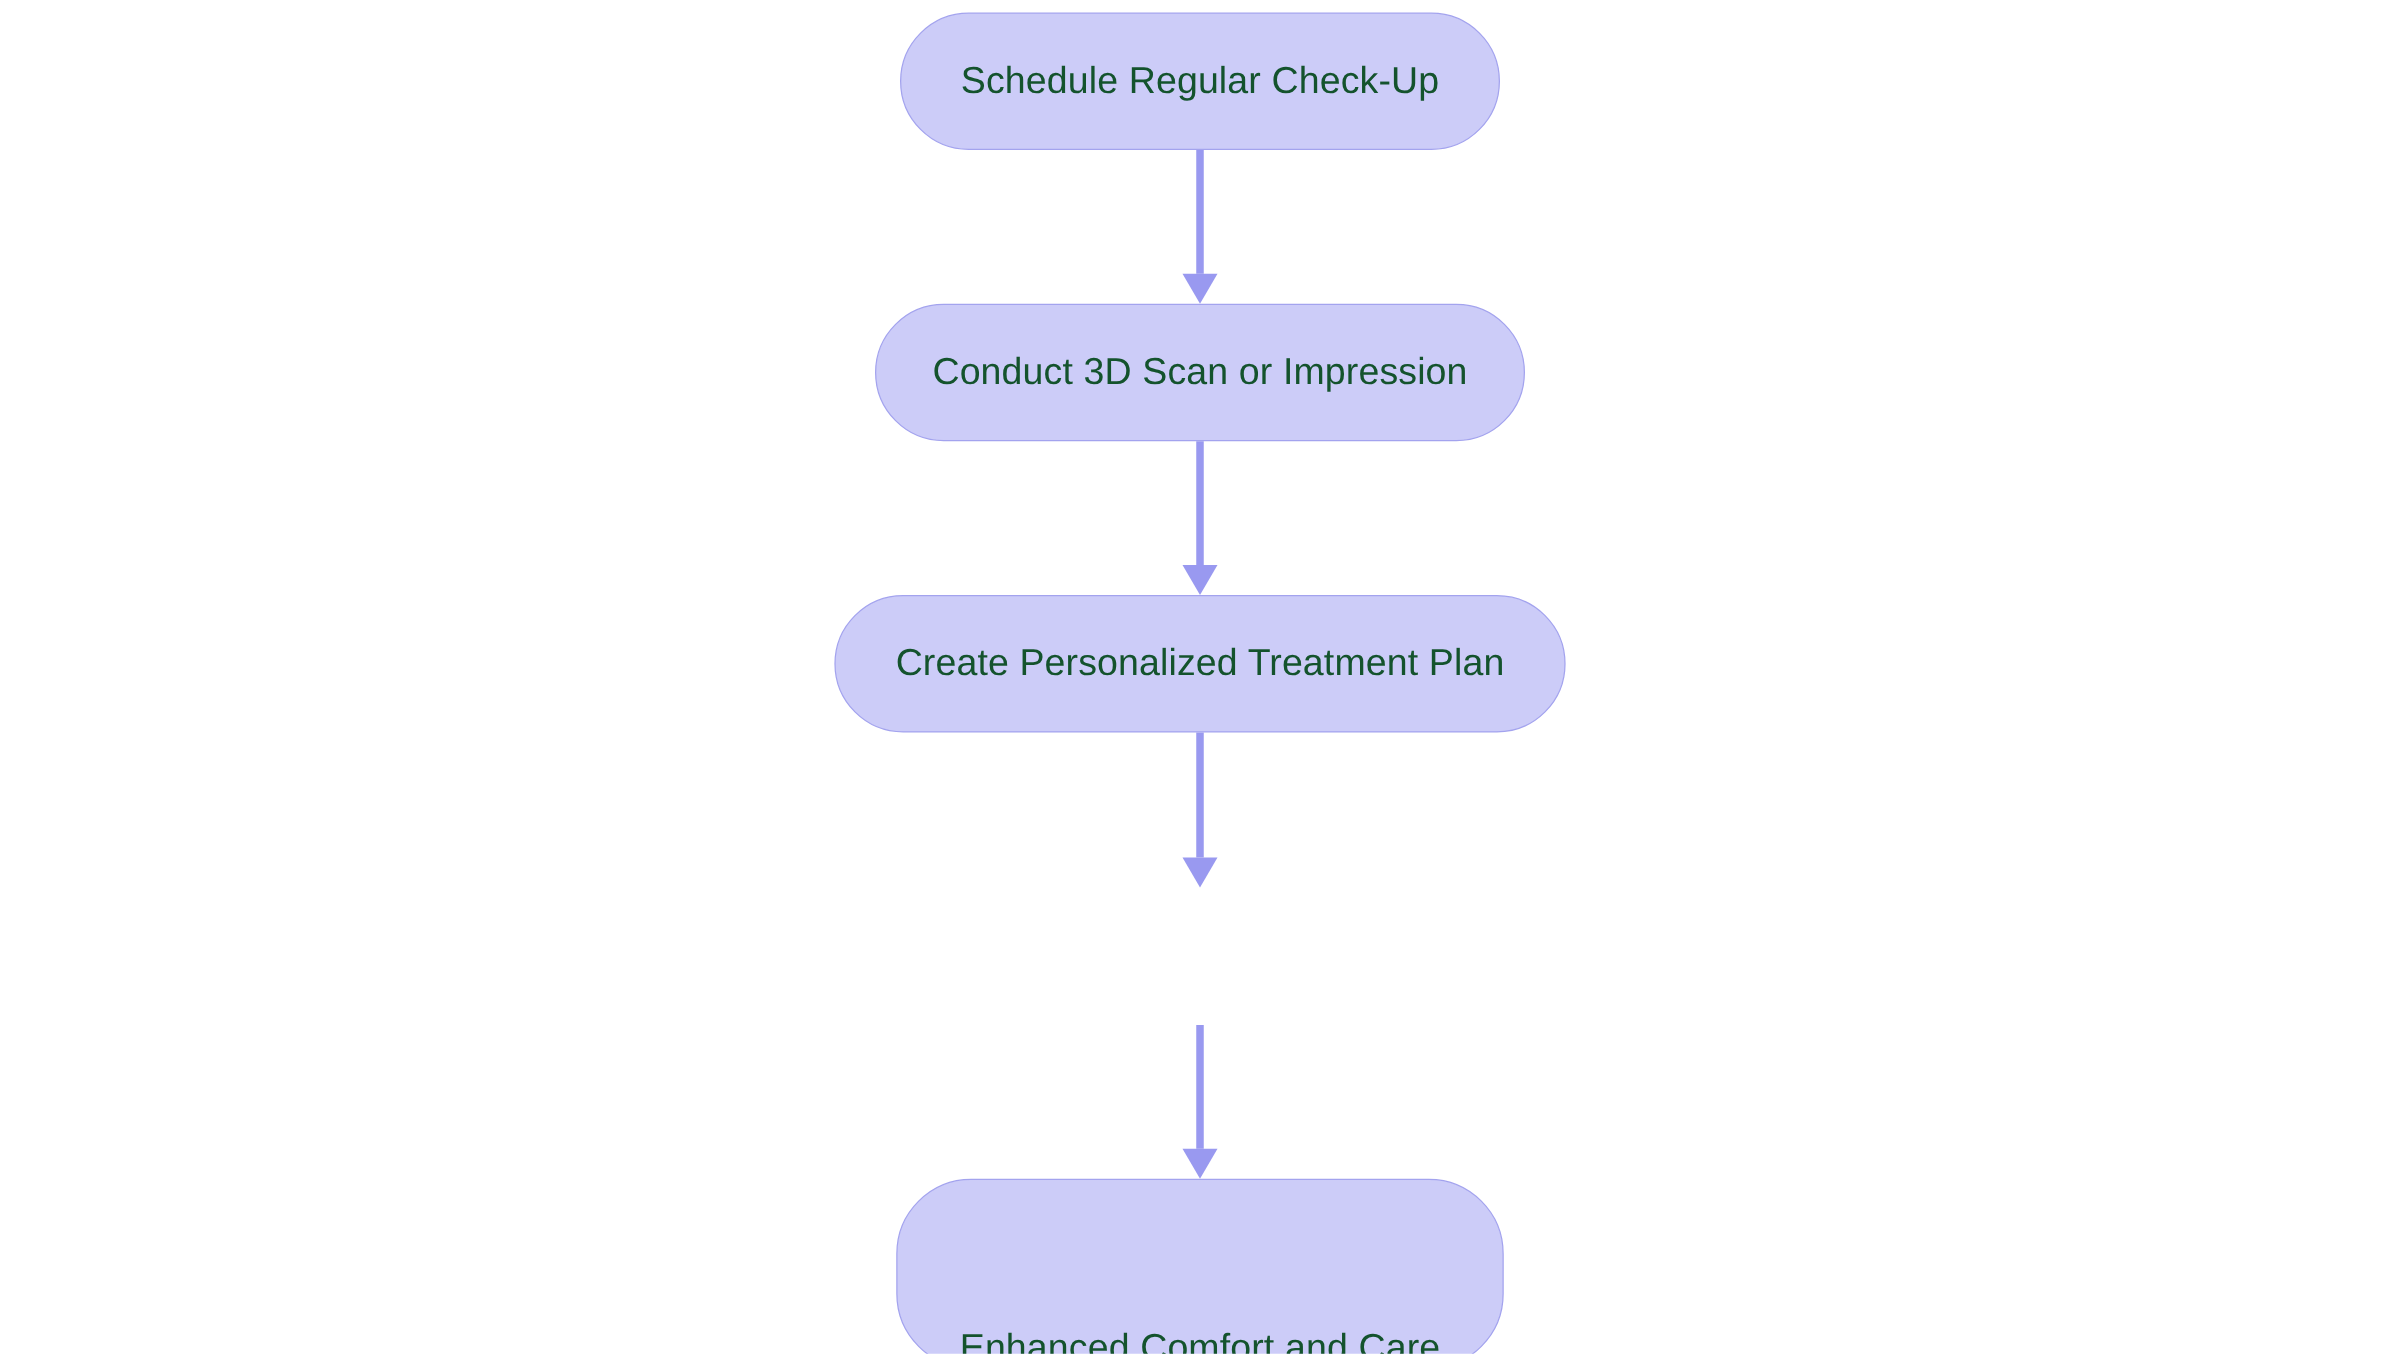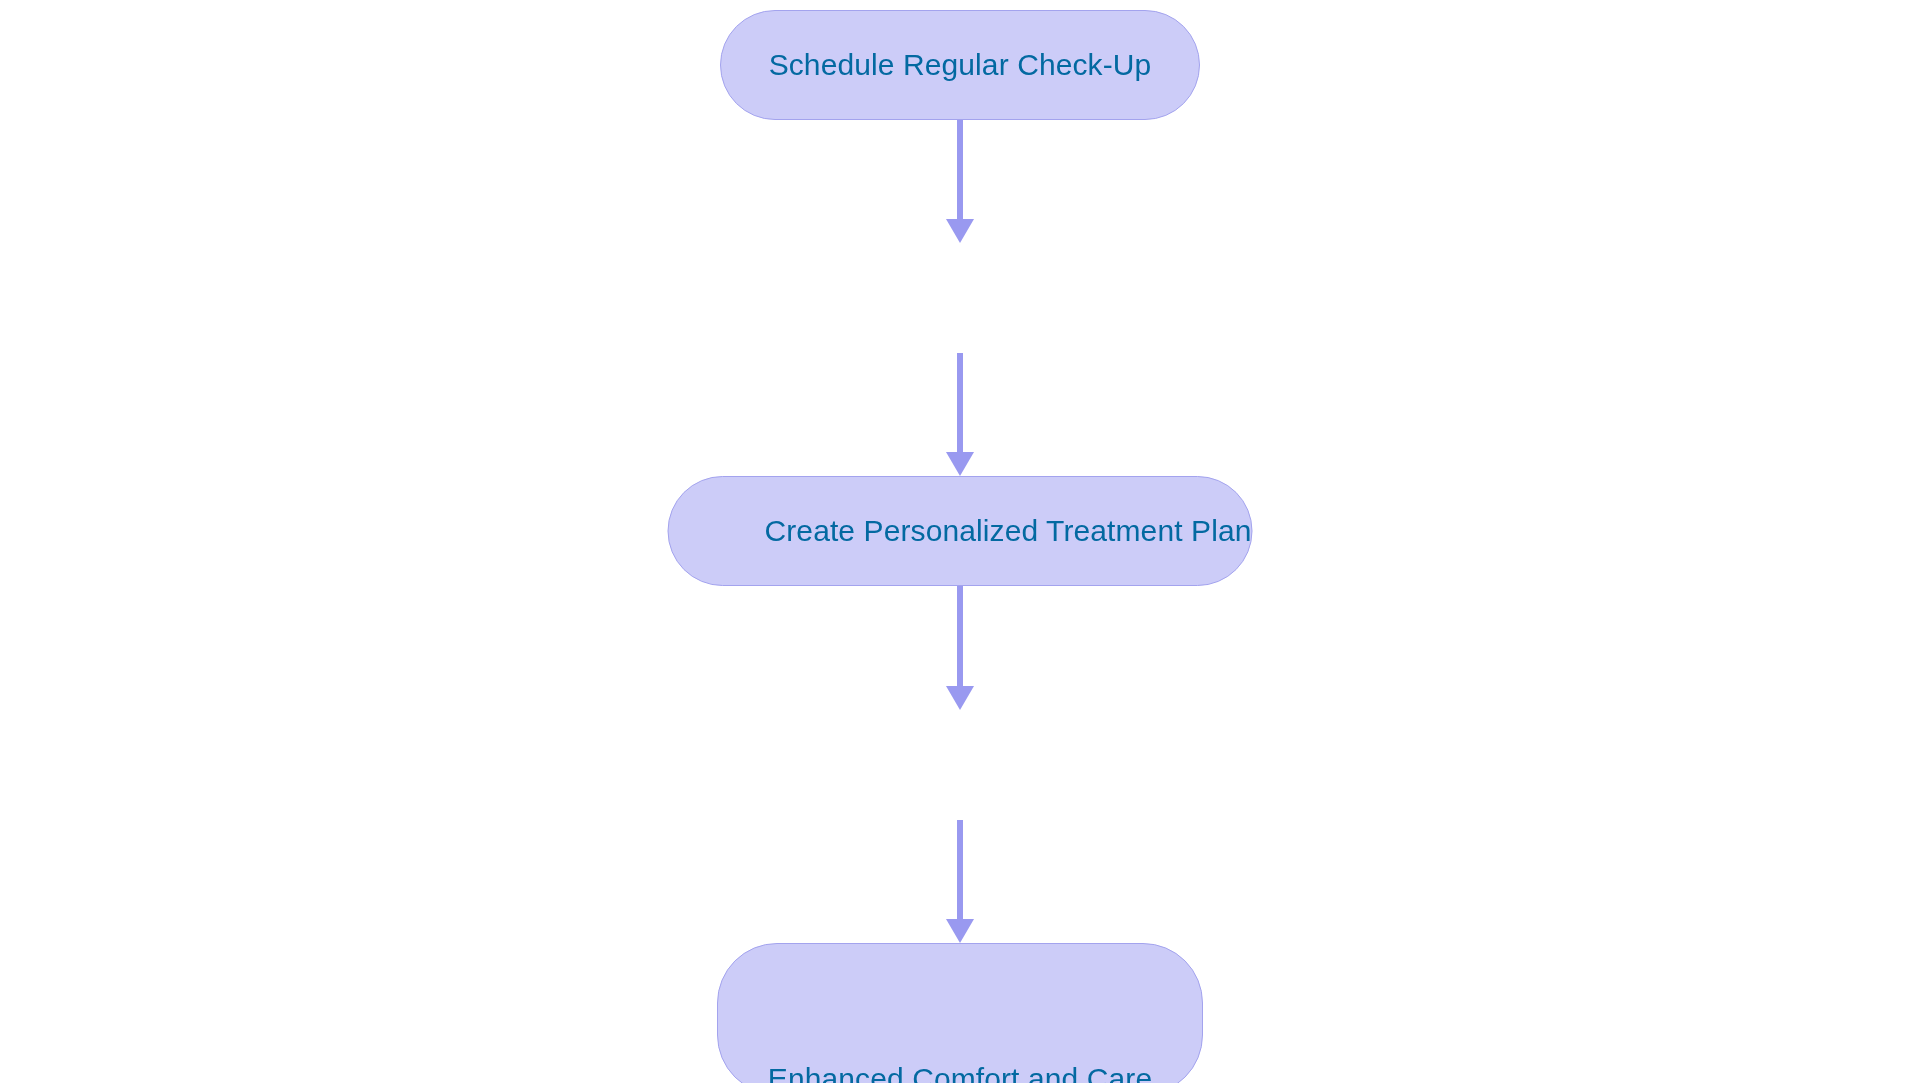--- a/index.html
+++ b/index.html
@@ -35,30 +35,30 @@
     border-radius: 60px;
     color: #3333dd;
     font-size: 30px;
     font-weight: 400;
     letter-spacing: 0.1px;
     white-space: nowrap;
     line-height: 1;
   }
 
   .flow-node .node-label {
-    color: #0369a1;
+    color: #14532d;
     font-size: 30px;
     font-family: "Liberation Sans", sans-serif;
     pointer-events: none;
   }
 
   
   .node-1 { top: 10px;  width: 480px; height: 110px; }
   .node-2 { top: 243px; width: 520px; height: 110px; }
-  .node-3 { top: 476px; width: 585px; height: 110px; justify-content: flex-end; }
+  .node-3 { top: 476px; width: 585px; height: 110px; }
   .node-4 { top: 710px; width: 396px; height: 110px; }
   .node-5 { top: 943px; width: 486px; height: 152px; align-items: flex-end; }
 
   .flow-connector {
     position: absolute;
     left: 50%;
     transform: translateX(-50%);
     width: 40px;
   }
 
@@ -100,20 +100,23 @@
 
   <div class="flow-node node-1">
     <span class="node-label">Schedule Regular Check-Up</span>
   </div>
 
   <div class="flow-connector conn-1">
     <div class="conn-line"></div>
     <div class="conn-arrowhead"></div>
   </div>
 
+  <div class="flow-node node-2">
+    <span class="node-label">Conduct 3D Scan or Impression</span>
+  </div>
 
   <div class="flow-connector conn-2">
     <div class="conn-line"></div>
     <div class="conn-arrowhead"></div>
   </div>
 
   <div class="flow-node node-3">
     <span class="node-label">Create Personalized Treatment Plan</span>
   </div>
 

